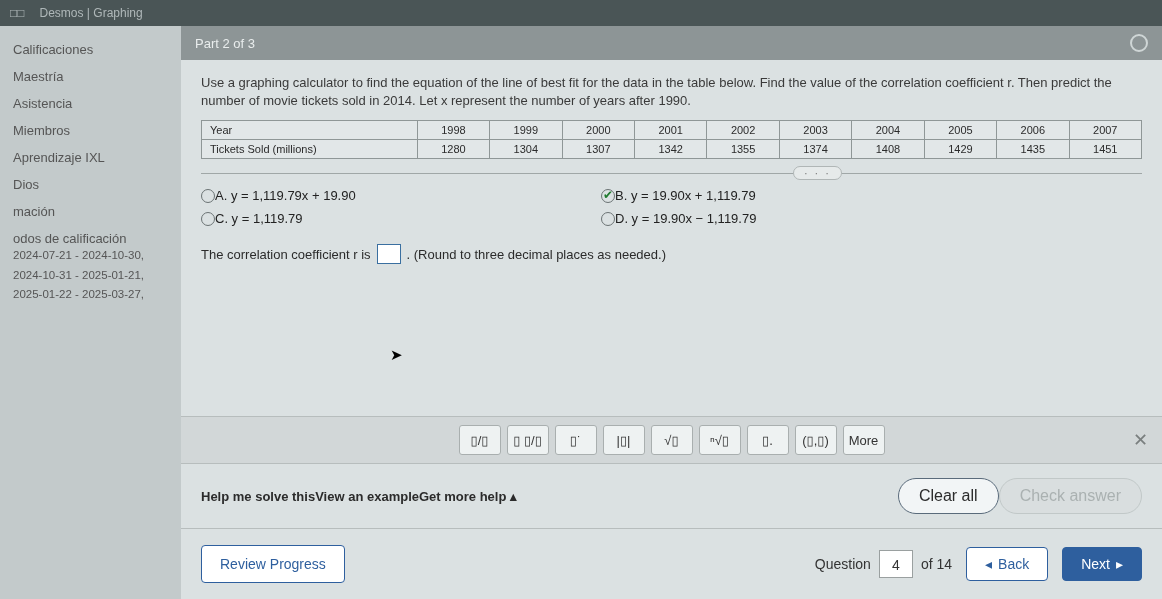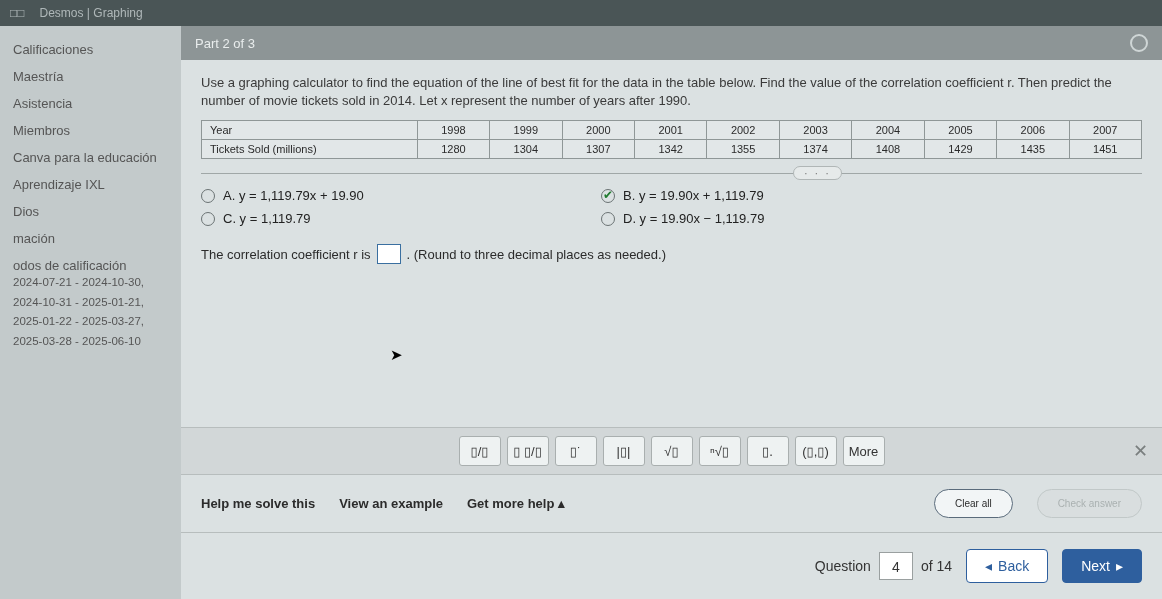--- a/index.html
+++ b/index.html
@@ -71,21 +71,21 @@
       font-weight:normal;
     }
     .data-table .rowhead { text-align:left; }
     .divider-row { border-top:1px solid #a0a7a7; margin:6px 0 14px 0; position:relative;}
     .dots-pill {
       position:absolute; right:300px; top:-8px;
       background:#e6eaea;border:1px solid #b0b6b6;border-radius:10px;
       padding:0 10px; font-size:11px; letter-spacing:2px; color:#777;
     }
     .choices { display:grid; grid-template-columns: 1fr 1fr; gap:8px 40px; margin-bottom:18px; max-width:760px;}
-    .choice { display:flex; align-items:flex-end; gap:8px; }
+    .choice { display:flex; align-items:flex-end; }
     .radio {
       width:14px;height:14px;border:1.5px solid #6b7374;border-radius:50%;
       display:inline-flex;align-items:center;justify-content:center;flex-shrink:0;
     }
     .radio.checked::after{
       content:"✔"; color:#1f7a2e; font-size:12px; position:relative; top:-1px;
     }
     .choice-label { font-size:13px; color:#222;}
     .corr-line { display:flex; align-items:center; gap:6px; margin-bottom:12px;}
     .inputbox { width:24px;height:20px;border:1.5px solid #3a6fa0;background:#fff;}
@@ -94,28 +94,28 @@
       padding:8px 12px; display:flex; align-items:center; gap:6px; justify-content:center;
       position:relative;
     }
     .pal-btn {
       min-width:42px;height:30px;border:1px solid #a9afaf;background:#eef2f2;
       display:inline-flex;align-items:center;justify-content:center;
       font-size:13px;color:#333;border-radius:3px;cursor:pointer;
     }
     .pal-close { position:absolute; right:14px; color:#7a7f7f; font-size:18px; cursor:pointer;}
     .help-row {
-      display:flex; align-items:center; gap:24px; padding:14px 20px;
+      display:flex; align-items:center; padding:14px 20px;
       border-bottom:1px solid #b7bdbd;
     }
     .help-link { font-weight:bold; color:#2b2b2b; cursor:pointer;}
     .help-row .spacer{flex:1;}
     .pill-btn {
       border:1.5px solid #5a6b7b; background:#f2f5f6; color:#2b2b2b;
-      padding:8px 20px; border-radius:20px; font-size:10px; cursor:pointer; font-weight:500;
+      padding:8px 20px; border-radius:20px; font-size:16px; cursor:pointer; font-weight:500;
     }
     .pill-btn.disabled { background:#d9dedf;color:#aab1b1;border-color:#c1c8c8;}
     .footer-row {
       display:flex; align-items:center; padding:16px 20px; gap:14px;
     }
     .rect-btn {
       border:1.5px solid #2e5f9e; background:#fff; color:#2e5f9e;
       padding:10px 18px; border-radius:4px; font-size:14px; cursor:pointer; font-weight:500;
     }
     .footer-row .spacer{flex:1;}
@@ -136,29 +136,27 @@
   <span>□□</span>
   <span>Desmos | Graphing</span>
 </div>
 
 <div class="main">
   <div class="sidebar">
     <div class="sidebar-item">Calificaciones</div>
     <div class="sidebar-item">Maestría</div>
     <div class="sidebar-item">Asistencia</div>
     <div class="sidebar-item">Miembros</div>
-    <div class="sidebar-item">Canva para la educación</div>
     <div class="sidebar-item">Aprendizaje IXL</div>
     <div class="sidebar-item">Dios</div>
     <div class="sidebar-item">mación</div>
     <div class="sidebar-item" style="padding-bottom:0">odos de calificación</div>
     <div class="side-dates">2024-07-21 - 2024-10-30,</div>
     <div class="side-dates">2024-10-31 - 2025-01-21,</div>
     <div class="side-dates">2025-01-22 - 2025-03-27,</div>
-    <div class="side-dates">2025-03-28 - 2025-06-10</div>
   </div>
 
   <div class="content">
     <div class="part-bar">
       <span>Part 2 of 3</span>
       <span class="gear"></span>
     </div>
 
     <div class="question-area">
       <div class="prompt">Use a graphing calculator to find the equation of the line of best fit for the data in the table below. Find the value of the correlation coefficient r. Then predict the number of movie tickets sold in 2014. Let x represent the number of years after 1990.</div>
@@ -240,20 +238,21 @@
     <div class="help-row">
       <span class="help-link">Help me solve this</span>
       <span class="help-link">View an example</span>
       <span class="help-link">Get more help ▴</span>
       <span class="spacer"></span>
       <button class="pill-btn">Clear all</button>
       <button class="pill-btn disabled">Check answer</button>
     </div>
 
     <div class="footer-row">
+      <button class="rect-btn">Review Progress</button>
       <span class="spacer"></span>
       <div class="q-progress">
         <span>Question</span>
         <span class="q-num-box">4</span>
         <span>of 14</span>
       </div>
       <button class="nav-btn">
         <span>◂</span>
         <span>Back</span>
       </button>

